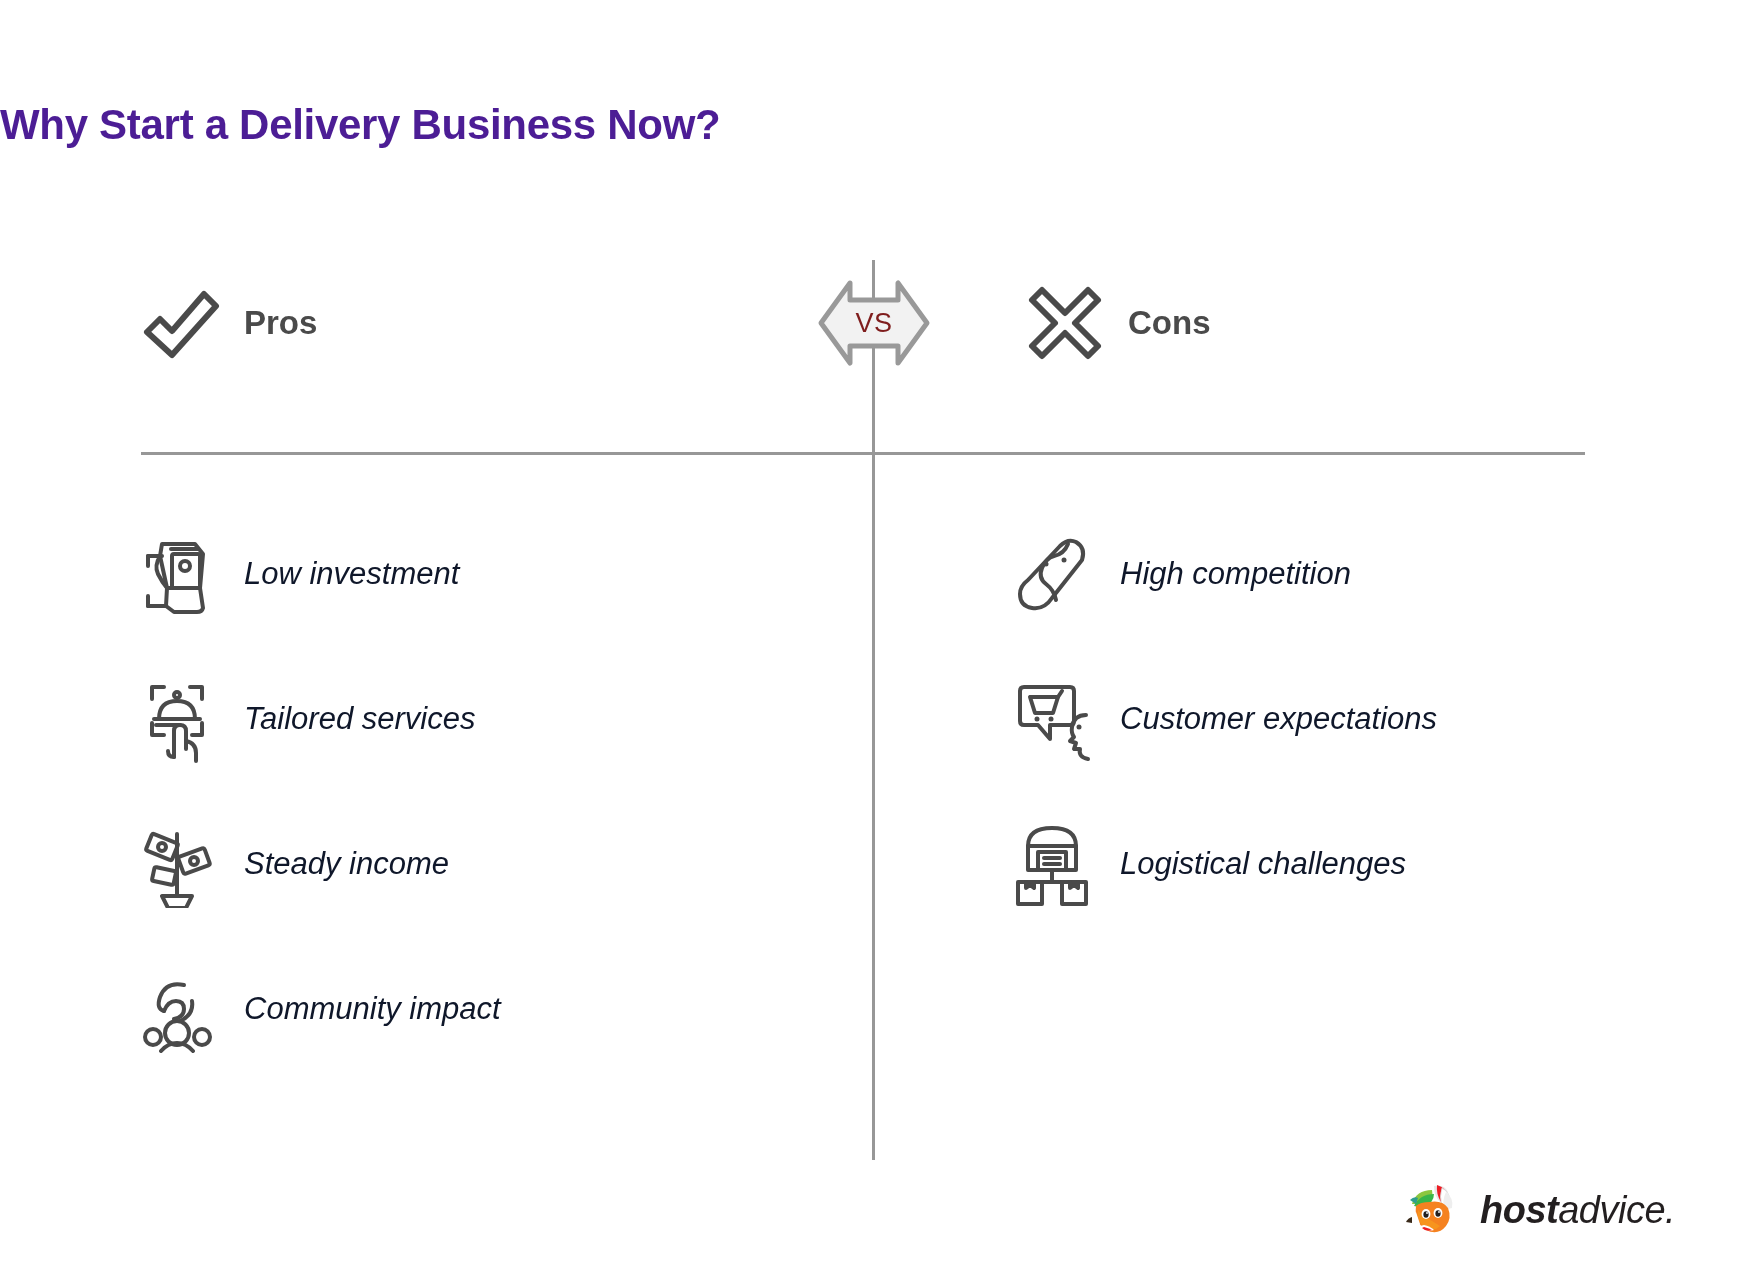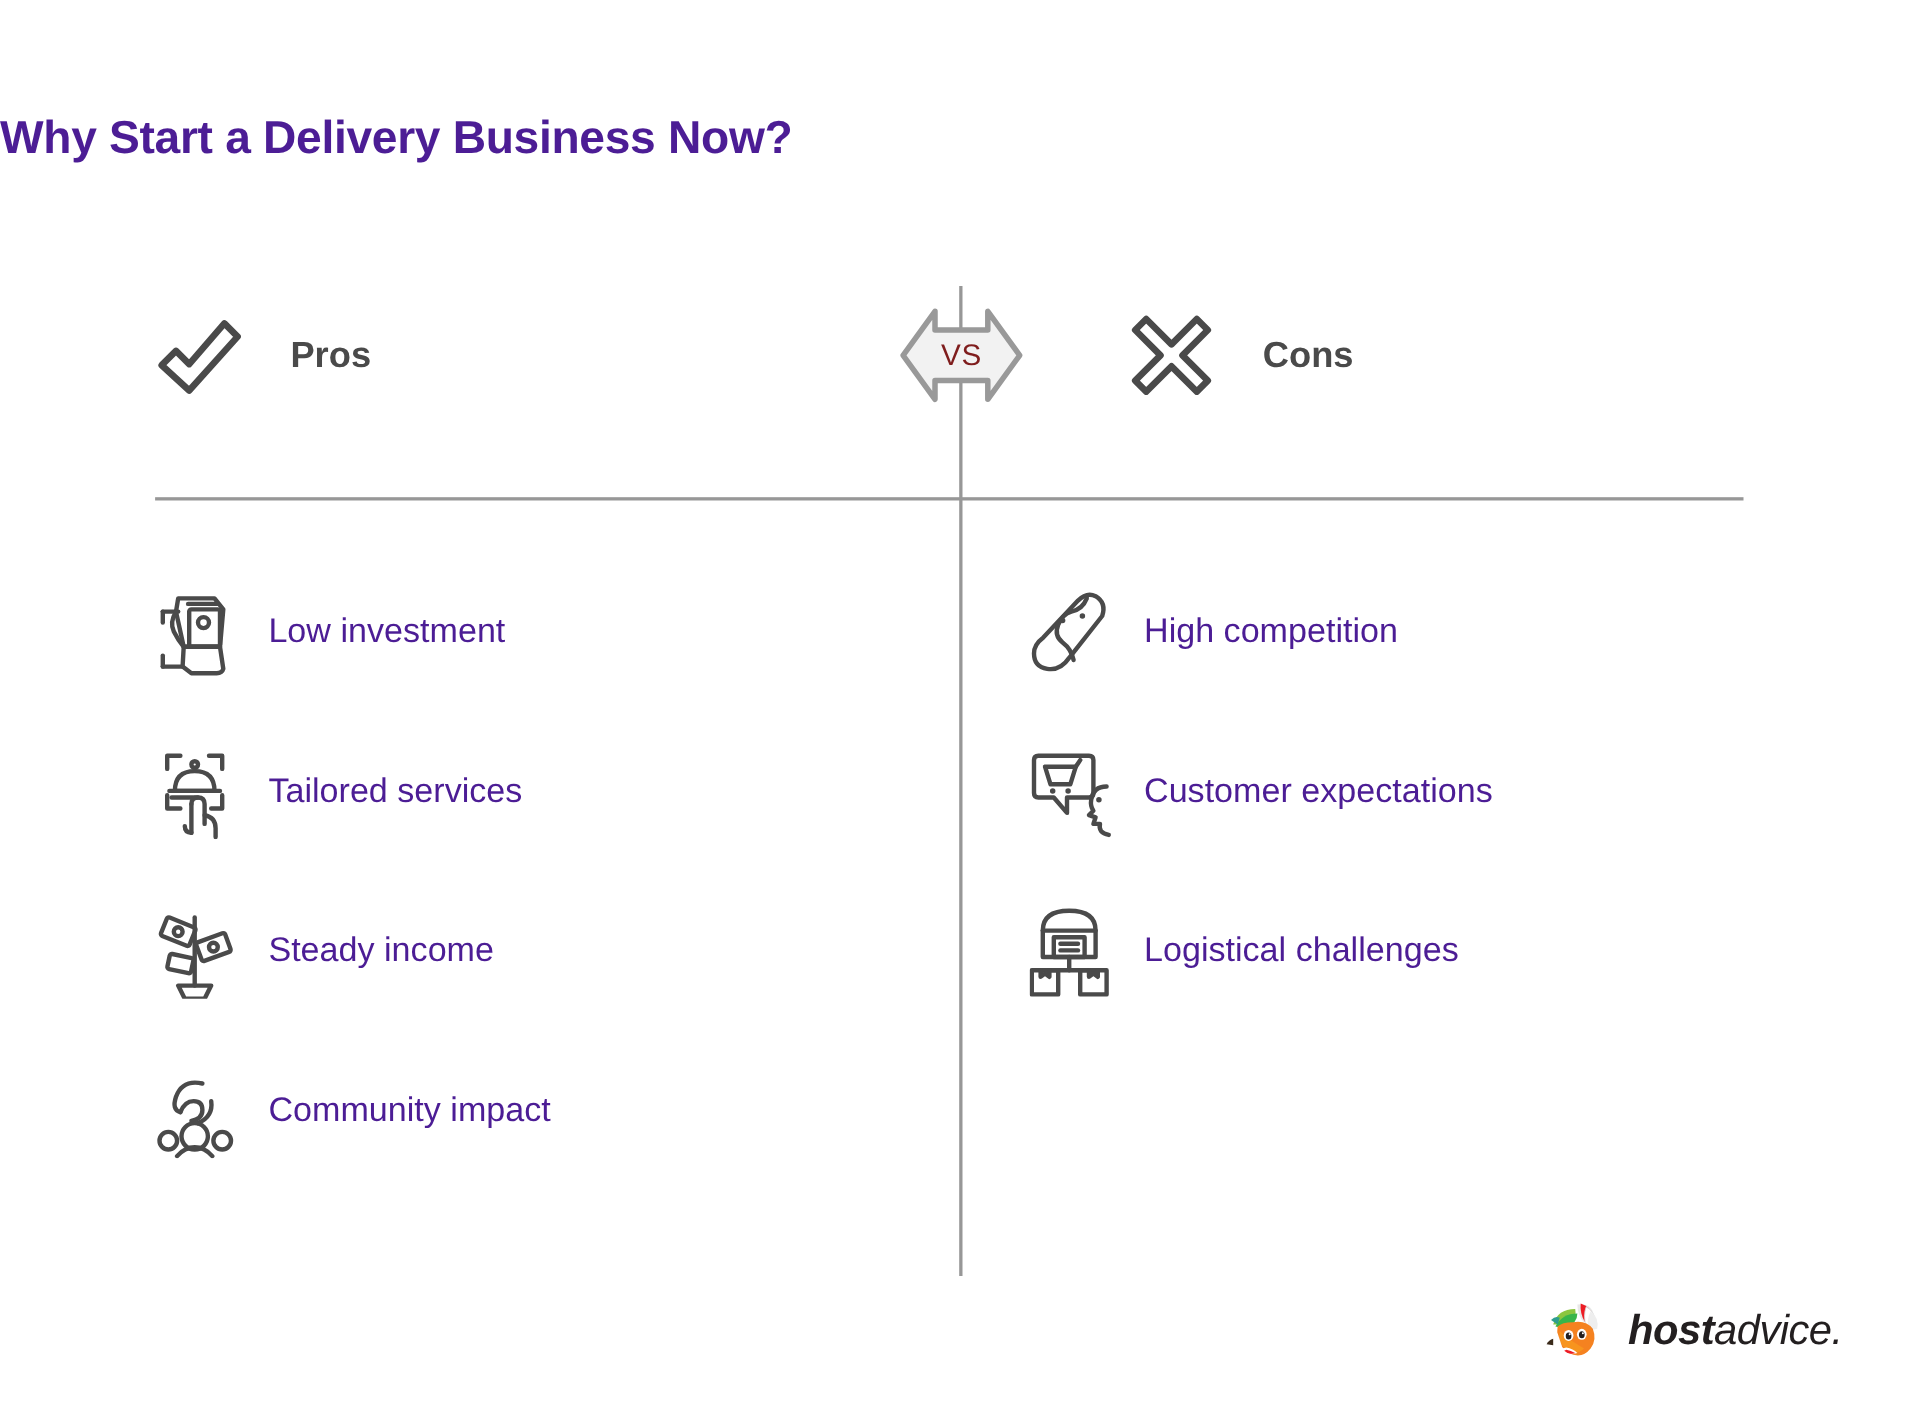--- a/index.html
+++ b/index.html
@@ -90,50 +90,50 @@
   .col-head .head-icon {
     width: 82px;
     height: 82px;
     display: block;
     flex: 0 0 auto;
   }
   .col-head .head-label {
     font-size: 33px;
     font-weight: bold;
     color: #4a4a4a;
-    margin-left: 20px;
   }
 
   
   .list {
     position: absolute;
     display: flex;
     flex-direction: column;
   }
   .list.pros-list { left: 140px; top: 502px; width: 700px; }
-  .list.cons-list { left: 936px; top: 502px; width: 700px; }
+  .list.cons-list { left: 1016px; top: 502px; width: 700px; }
 
   .item {
     display: flex;
     align-items: center;
     height: 145px;
     gap: 24px;
   }
   .item .item-icon {
     width: 80px;
     height: 86px;
     flex: 0 0 auto;
     display: block;
   }
   .item .item-label {
     font-size: 31px;
     font-weight: normal;
-    color: #4c1d95;
+    color: #0f172a;
     line-height: 1.1;
     white-space: nowrap;
+    font-style: italic;
   }
 
   
   .logo {
     position: absolute;
     left: 1404px;
     top: 1182px;
     display: flex;
     align-items: center;
     gap: 20px;

